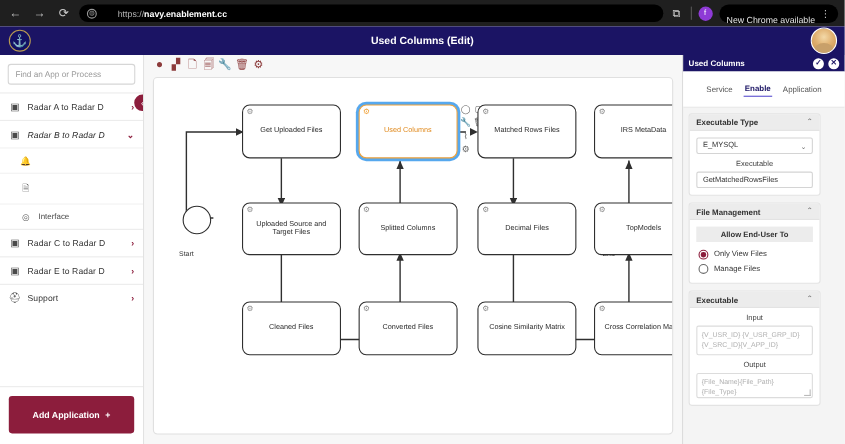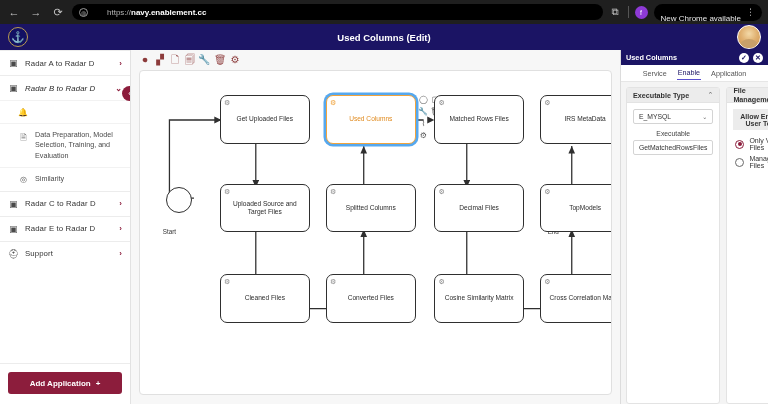--- a/index.html
+++ b/index.html
@@ -156,21 +156,21 @@
   .sub-item .si-icon {
     width: 11px; flex: 0 0 11px; color: #5a5a5a; font-size: 8px;
     display: flex; align-items: center; justify-content: center;
     padding-top: 1px;
   }
   .sub-item .si-label {
     font-size: 7.2px; color: #4a4a4a; line-height: 1.45;
   }
   .sidebar-footer { padding: 8px 8px 10px 8px; border-top: 1px solid #ececec; }
   .add-app-btn {
-    width: 100%; height: 22px;
+    width: 100%; height: 34px;
     background: #8c1d3c; color: #fff;
     border-radius: 3px;
     display: flex; align-items: center; justify-content: center;
     gap: 5px;
     font-size: 8px; font-weight: 700;
   }
 
   
   .main-area {
     flex: 1 1 auto;
@@ -268,36 +268,36 @@
     width: 10px; height: 10px; border-radius: 50%;
     background: #fff; color: #1b1464;
     display: flex; align-items: center; justify-content: center;
     font-size: 7px; font-weight: 700; line-height: 1;
   }
   .props-tabs {
     display: flex; align-items: center; justify-content: center;
     gap: 9px;
     background: #ffffff;
     height: 17px;
-    padding: 0 4px;
+    padding: 16px 4px;
     border-bottom: 1px solid #e6e6e6;
   }
   .props-tabs .tab {
     font-size: 7.2px; color: #555;
     padding: 2px 1px;
   }
   .props-tabs .tab.active {
-    color: #1b1464; font-weight: 400;
+    color: #1b1464; font-weight: 700;
     border-bottom: 1.6px solid #5a4fcf;
   }
   .props-scroll {
     flex: 1 1 auto;
     overflow: hidden;
     padding: 5px 22px 0 5px;
-    display: flex; flex-direction: row; gap: 6px;
+    display: flex; flex-direction: column; gap: 6px;
   }
   .card {
     background: #ffffff;
     border: 1px solid #e3e3e3;
     border-radius: 3px;
   }
   .card-head {
     display: flex; align-items: center;
     background: #ececec;
     height: 15px; padding: 0 6px;
@@ -391,45 +391,47 @@
 
 <div class="app-header">
   <div class="navy-seal">⚓</div>
   <div class="app-title">Used Columns (Edit)</div>
   <div class="avatar"></div>
 </div>
 
 <div class="app-body">
 
   <div class="sidebar">
+    <div class="search-wrap">
+      <div class="search-box">Find an App or Process</div>
+    </div>
     <div class="collapse-btn">‹</div>
 
     <div class="nav-list">
       <div class="nav-item">
         <span class="ni-icon">▣</span>
         <span class="ni-label">Radar A to Radar D</span>
         <span class="ni-chev">›</span>
       </div>
 
       <div class="nav-item expanded">
         <span class="ni-icon">▣</span>
         <span class="ni-label">Radar B to Radar D</span>
         <span class="ni-chev">⌄</span>
       </div>
 
       <div class="sub-item">
         <span class="si-icon">🔔</span>
       </div>
       <div class="sub-item">
         <span class="si-icon">🗎</span>
-        <span class="si-label">Data Preparation, Model Selection, Training, and Evaluation</span>
       </div>
       <div class="sub-item">
         <span class="si-icon">◎</span>
-        <span class="si-label">Similarity</span>
+        <span class="si-label">Interface</span>
       </div>
 
       <div class="nav-item">
         <span class="ni-icon">▣</span>
         <span class="ni-label">Radar C to Radar D</span>
         <span class="ni-chev">›</span>
       </div>
       <div class="nav-item">
         <span class="ni-icon">▣</span>
         <span class="ni-label">Radar E to Radar D</span>

